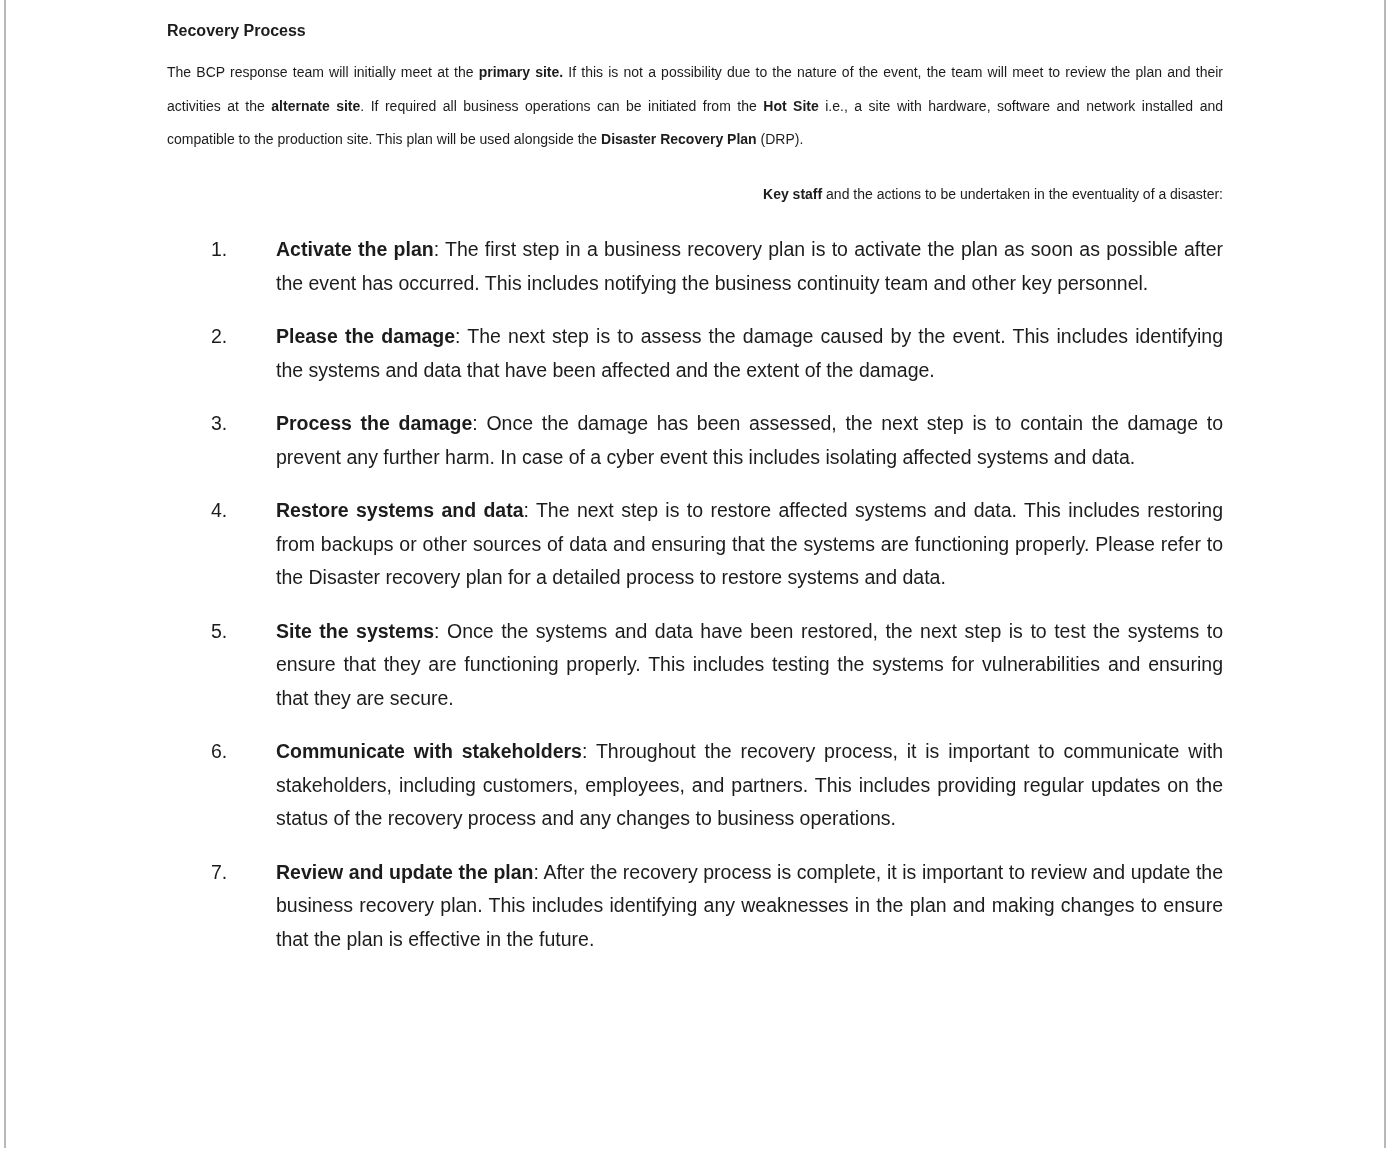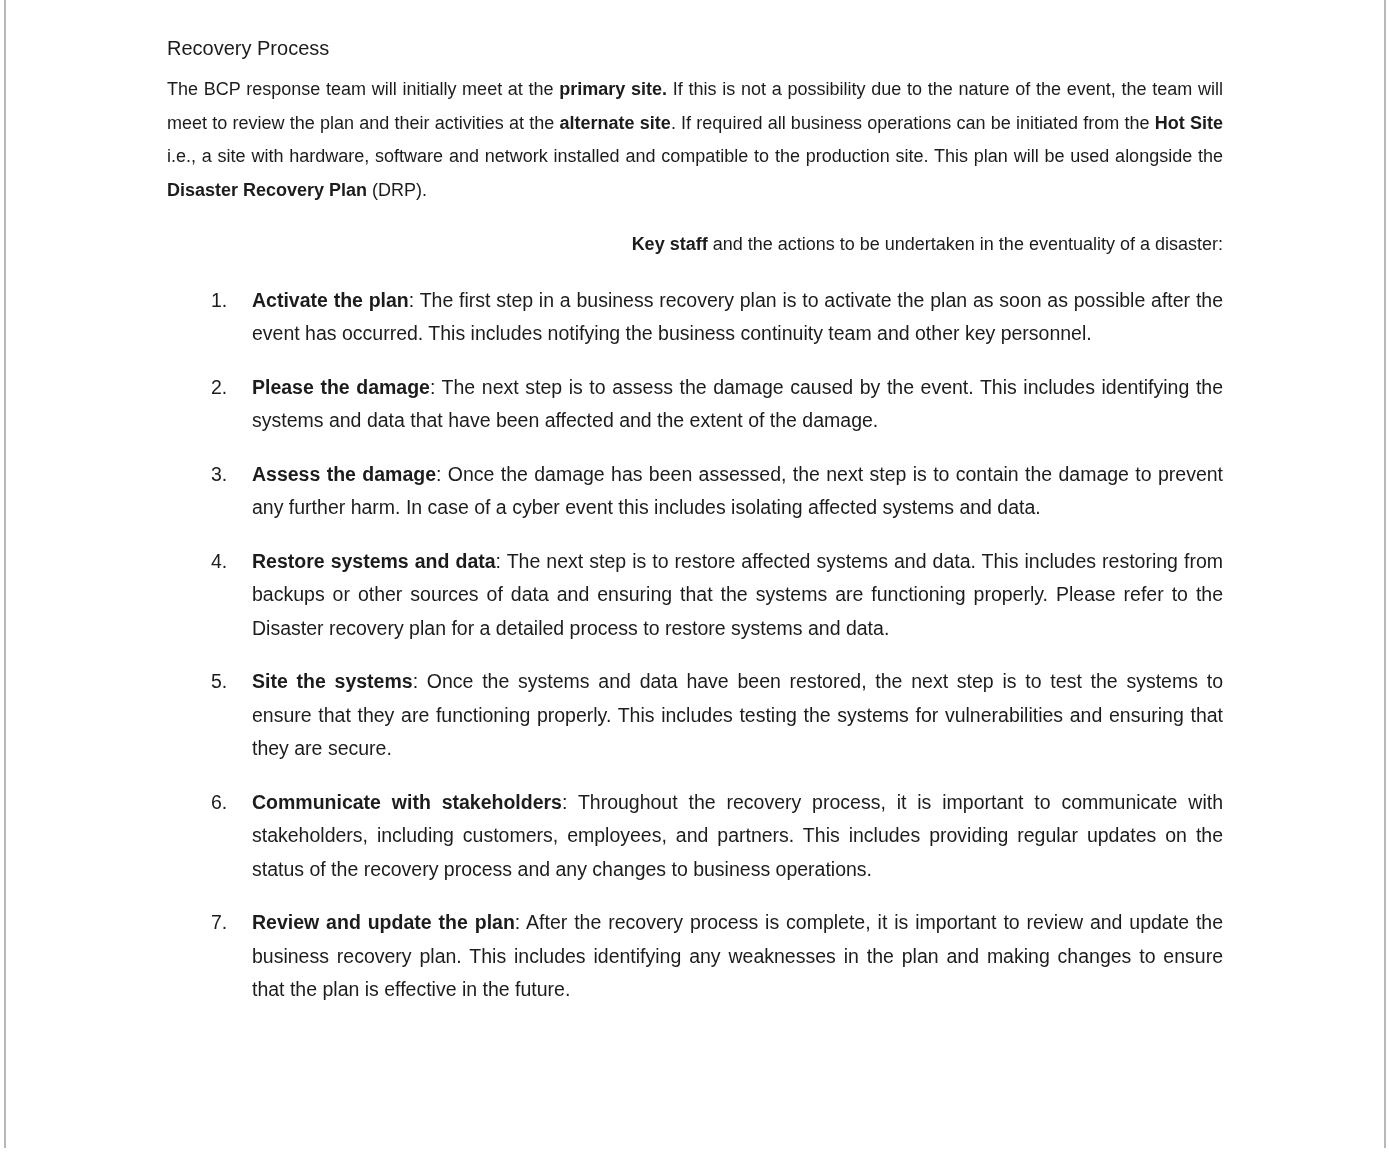--- a/index.html
+++ b/index.html
@@ -25,27 +25,27 @@
   .page-border.left  { left: 4px; }
   .page-border.right { left: 1384px; }
 
   .content {
     position: absolute;
     left: 167px;
     top: 16px;
     width: 1056px;
   }
   .doc-heading {
-    font-size: 20px;
+    font-size: 16px;
     line-height: 30px;
-    font-weight: 400;
-    margin: 17px 0 10px 0;
+    font-weight: 700;
+    margin: 0 0 10px 0;
   }
   .doc-par {
-    font-size: 18px;
+    font-size: 14px;
     line-height: 33.5px;
     text-align: justify;
     margin: 0 0 21px 0;
   }
   .doc-par.no-justify {
     text-align: right;
     margin-bottom: 22px;
   }
   b { font-weight: 700; }
 
@@ -57,20 +57,21 @@
     line-height: 33.5px;
   }
   .list-num {
     margin-left: 44px;
     width: 41px;
     flex-shrink: 0;
   }
   .list-body {
     flex: 1;
     text-align: justify;
+    margin-left: 24px;
   }
 </style>
 </head>
 <body>
 
 <div class="page-border left"></div>
 <div class="page-border right"></div>
 
 <div class="content">
 
@@ -87,21 +88,21 @@
       <span class="list-body"><b>Activate the plan</b><span>: The first step in a business recovery plan is to activate the plan as soon as possible after the event has occurred. This includes notifying the business continuity team and other key personnel.</span></span>
     </div>
 
     <div class="list-item">
       <span class="list-num">2.</span>
       <span class="list-body"><b>Please the damage</b><span>: The next step is to assess the damage caused by the event. This includes identifying the systems and data that have been affected and the extent of the damage.</span></span>
     </div>
 
     <div class="list-item">
       <span class="list-num">3.</span>
-      <span class="list-body"><b>Assess the damage</b><span>: Once the damage has been assessed, the next step is to contain the damage to prevent any further harm. In case of a cyber event this includes isolating affected systems and data.</span></span>
+      <span class="list-body"><b>Process the damage</b><span>: Once the damage has been assessed, the next step is to contain the damage to prevent any further harm. In case of a cyber event this includes isolating affected systems and data.</span></span>
     </div>
 
     <div class="list-item">
       <span class="list-num">4.</span>
       <span class="list-body"><b>Restore systems and data</b><span>: The next step is to restore affected systems and data. This includes restoring from backups or other sources of data and ensuring that the systems are functioning properly. Please refer to the Disaster recovery plan for a detailed process to restore systems and data.</span></span>
     </div>
 
     <div class="list-item">
       <span class="list-num">5.</span>
       <span class="list-body"><b>Site the systems</b><span>: Once the systems and data have been restored, the next step is to test the systems to ensure that they are functioning properly. This includes testing the systems for vulnerabilities and ensuring that they are secure.</span></span>

